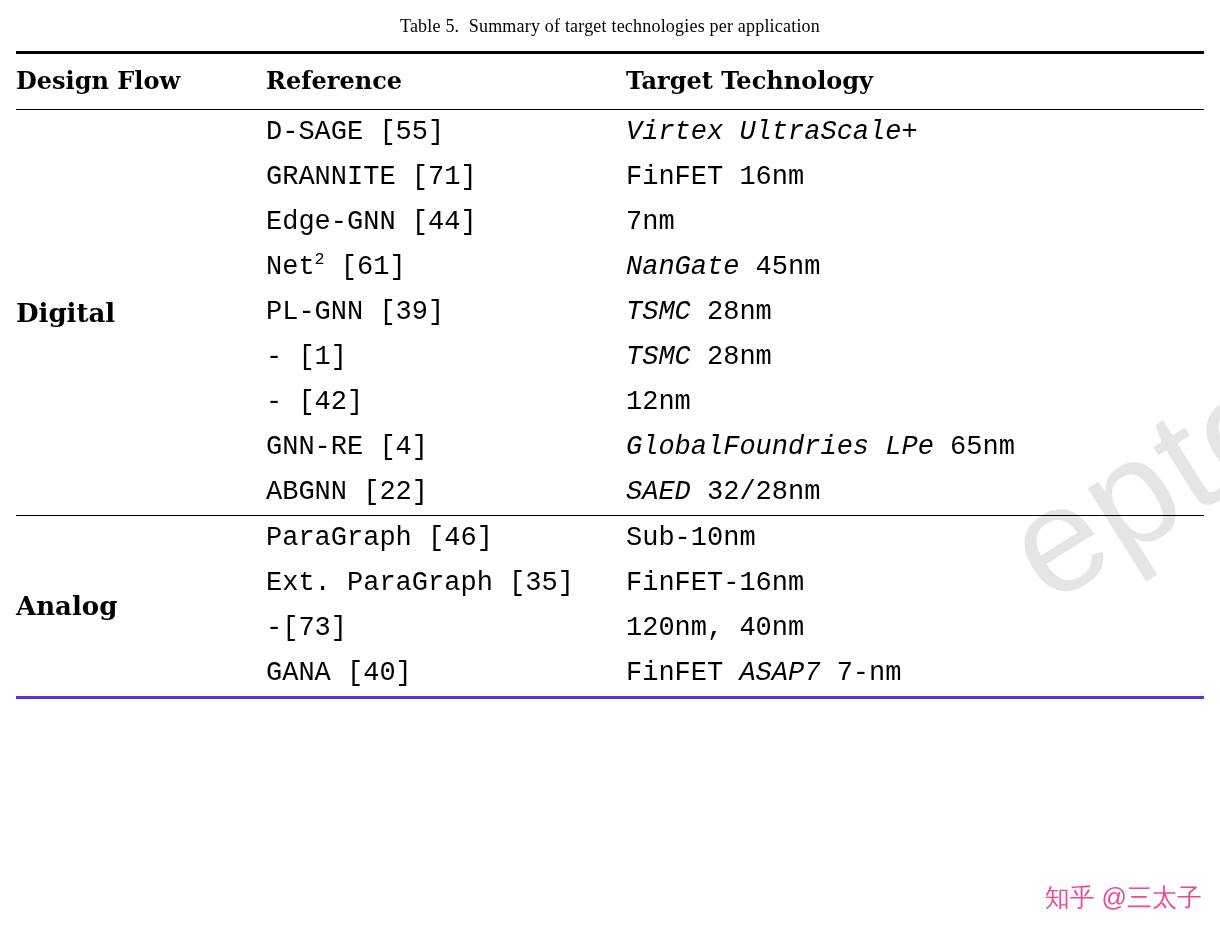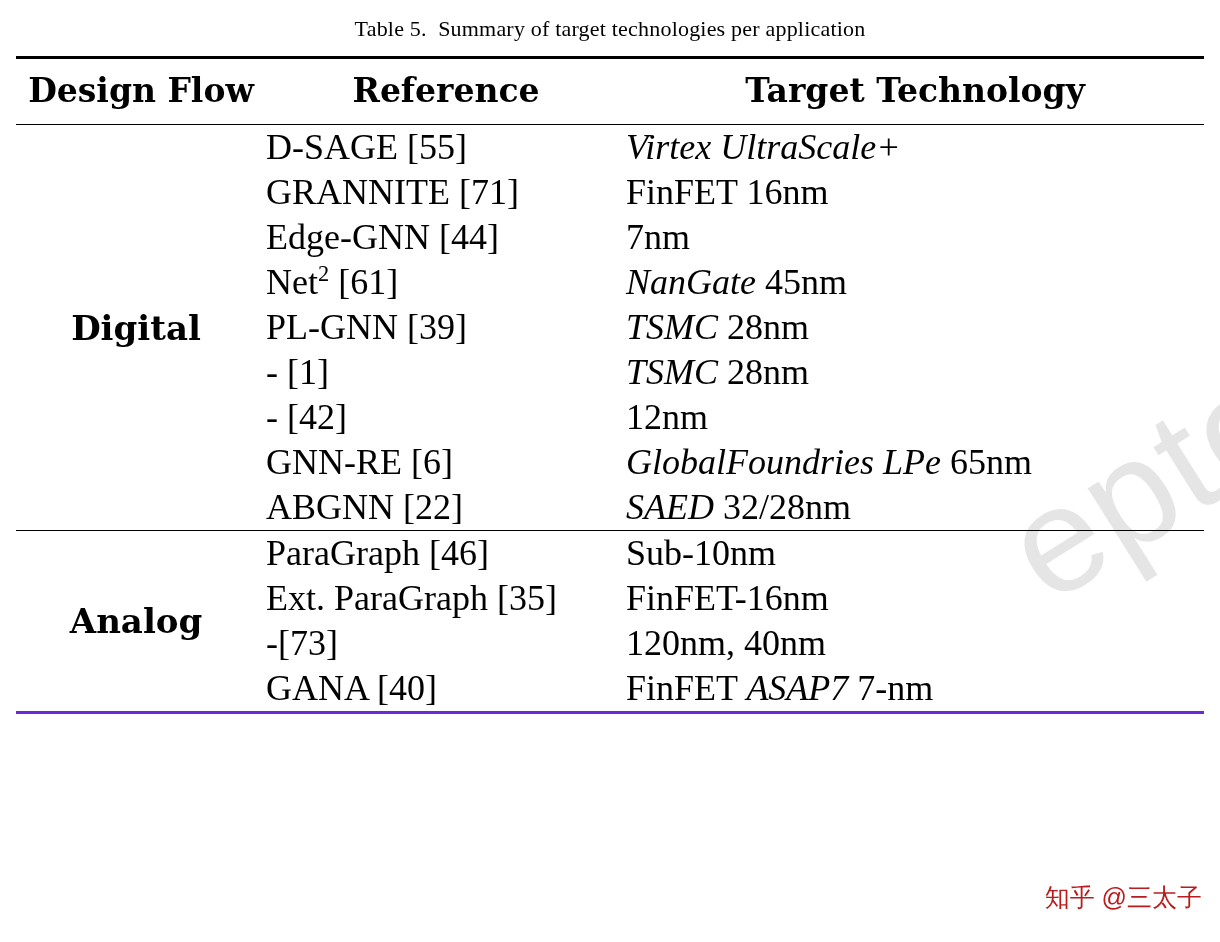--- a/index.html
+++ b/index.html
@@ -19,21 +19,21 @@
   .page {
     position: relative;
     width: 1220px;
     height: 942px;
     box-sizing: border-box;
     padding: 0 16px;
   }
 
   .caption {
     text-align: center;
-    font-size: 22px;
+    font-size: 18px;
     letter-spacing: 0.2px;
     padding-top: 16px;
     padding-bottom: 14px;
     font-family: "Liberation Serif", serif;
   }
 
   table.tbl {
     width: 100%;
     border-collapse: collapse;
     table-layout: fixed;
@@ -50,48 +50,49 @@
   }
 
   th, td {
     vertical-align: top;
     padding: 0;
   }
 
   thead th {
     font-family: "DejaVu Serif", serif;
     font-weight: bold;
-    font-size: 33px;
+    font-size: 24px;
     padding: 12px 0 14px 0;
-    text-align: center;
+    text-align: left;
   }
 
   col.c-flow { width: 250px; }
   col.c-ref  { width: 360px; }
   col.c-tech { width: auto; }
 
   .flow-cell {
     font-family: "DejaVu Serif", serif;
     font-weight: bold;
-    font-size: 34px;
-    text-align: center;
+    font-size: 26px;
+    text-align: left;
     vertical-align: middle;
     padding-right: 10px;
   }
 
   .sub-table {
     width: 100%;
     border-collapse: collapse;
     table-layout: fixed;
   }
   .sub-table td {
-    font-size: 36px;
+    font-size: 27px;
     line-height: 45px;
     padding: 0;
     white-space: nowrap;
+    font-family: Liberation Mono, monospace;
   }
   .sub-table td.ref { width: 360px; }
   .sub-table td.tech { width: auto; }
 
   .pad-top { padding-top: 10px; }
   .pad-bot { padding-bottom: 10px; margin-top: 28px; }
 
   .ital { font-style: italic; }
   sup { font-size: 0.62em; vertical-align: super; line-height: 0; }
 
@@ -108,21 +109,21 @@
     pointer-events: none;
     white-space: nowrap;
     letter-spacing: 2px;
   }
   .wm-credit {
     position: absolute;
     right: 18px;
     bottom: 28px;
     font-family: "Liberation Sans", sans-serif;
     font-size: 25px;
-    color: #b91c1c;
+    color: #ec4899;
     white-space: nowrap;
   }
 </style>
 </head>
 <body>
 
 <div class="page">
 
   <div class="watermark">epte</div>
 
@@ -176,21 +177,21 @@
               </tr>
               <tr>
                 <td class="ref">- [1]</td>
                 <td class="tech"><span class="ital">TSMC</span><span> 28nm</span></td>
               </tr>
               <tr>
                 <td class="ref">- [42]</td>
                 <td class="tech"><span class="ital"></span><span>12nm</span></td>
               </tr>
               <tr>
-                <td class="ref">GNN-RE [6]</td>
+                <td class="ref">GNN-RE [4]</td>
                 <td class="tech"><span class="ital">GlobalFoundries LPe</span><span> 65nm</span></td>
               </tr>
               <tr>
                 <td class="ref pad-bot">ABGNN [22]</td>
                 <td class="tech pad-bot"><span class="ital">SAED</span><span> 32/28nm</span></td>
               </tr>
             </tbody>
           </table>
         </td>
       </tr>

